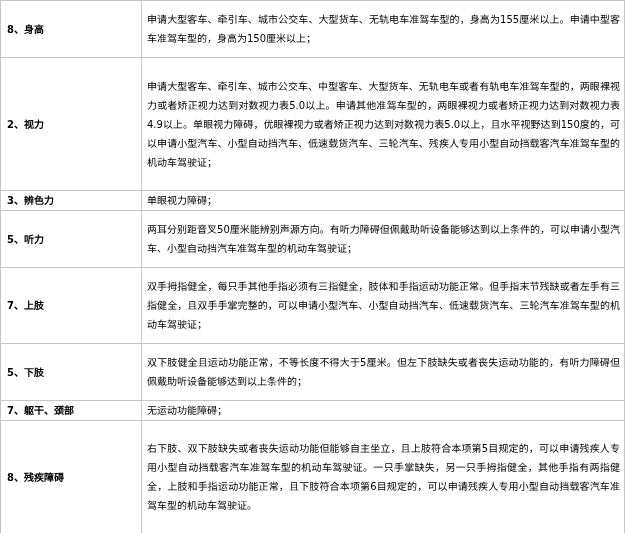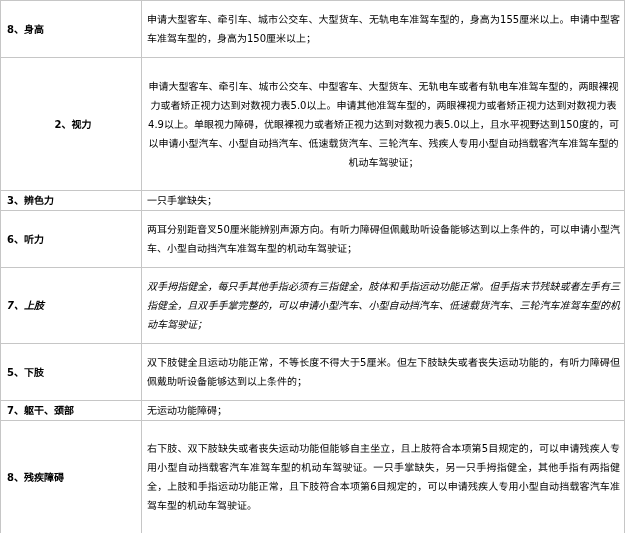--- a/index.html
+++ b/index.html
@@ -36,47 +36,47 @@
     white-space: nowrap;
     letter-spacing: 0;
   }
   td.content-cell {
     padding: 0 4px 0 5px;
     text-align: justify;
     text-justify: inter-ideograph;
   }
   
   tr:nth-child(1) td { height: 56px; }
-  tr:nth-child(2) td { height: 132px; text-align: center; }
+  tr:nth-child(2) td { height: 132px; }
   tr:nth-child(3) td { height: 19px; }
   tr:nth-child(4) td { height: 56px; }
-  tr:nth-child(5) td { height: 75px; font-style: italic; }
+  tr:nth-child(5) td { height: 75px; }
   tr:nth-child(6) td { height: 56px; }
   tr:nth-child(7) td { height: 19px; margin-left: 16px; }
   tr:nth-child(8) td { height: 112px; }
 </style>
 </head>
 <body>
 
 <table class="req-table">
   <tbody id="table-body">
       <tr>
         <td class="label-cell">8、身高</td>
         <td class="content-cell">申请大型客车、牵引车、城市公交车、大型货车、无轨电车准驾车型的，身高为155厘米以上。申请中型客车准驾车型的，身高为150厘米以上；</td>
       </tr>
       <tr>
         <td class="label-cell">2、视力</td>
         <td class="content-cell">申请大型客车、牵引车、城市公交车、中型客车、大型货车、无轨电车或者有轨电车准驾车型的，两眼裸视力或者矫正视力达到对数视力表5.0以上。申请其他准驾车型的，两眼裸视力或者矫正视力达到对数视力表4.9以上。单眼视力障碍，优眼裸视力或者矫正视力达到对数视力表5.0以上，且水平视野达到150度的，可以申请小型汽车、小型自动挡汽车、低速载货汽车、三轮汽车、残疾人专用小型自动挡载客汽车准驾车型的机动车驾驶证；</td>
       </tr>
       <tr>
         <td class="label-cell">3、辨色力</td>
-        <td class="content-cell">一只手掌缺失；</td>
+        <td class="content-cell">单眼视力障碍；</td>
       </tr>
       <tr>
-        <td class="label-cell">6、听力</td>
+        <td class="label-cell">5、听力</td>
         <td class="content-cell">两耳分别距音叉50厘米能辨别声源方向。有听力障碍但佩戴助听设备能够达到以上条件的，可以申请小型汽车、小型自动挡汽车准驾车型的机动车驾驶证；</td>
       </tr>
       <tr>
         <td class="label-cell">7、上肢</td>
         <td class="content-cell">双手拇指健全，每只手其他手指必须有三指健全，肢体和手指运动功能正常。但手指末节残缺或者左手有三指健全，且双手手掌完整的，可以申请小型汽车、小型自动挡汽车、低速载货汽车、三轮汽车准驾车型的机动车驾驶证；</td>
       </tr>
       <tr>
         <td class="label-cell">5、下肢</td>
         <td class="content-cell">双下肢健全且运动功能正常，不等长度不得大于5厘米。但左下肢缺失或者丧失运动功能的，有听力障碍但佩戴助听设备能够达到以上条件的；</td>
       </tr>

